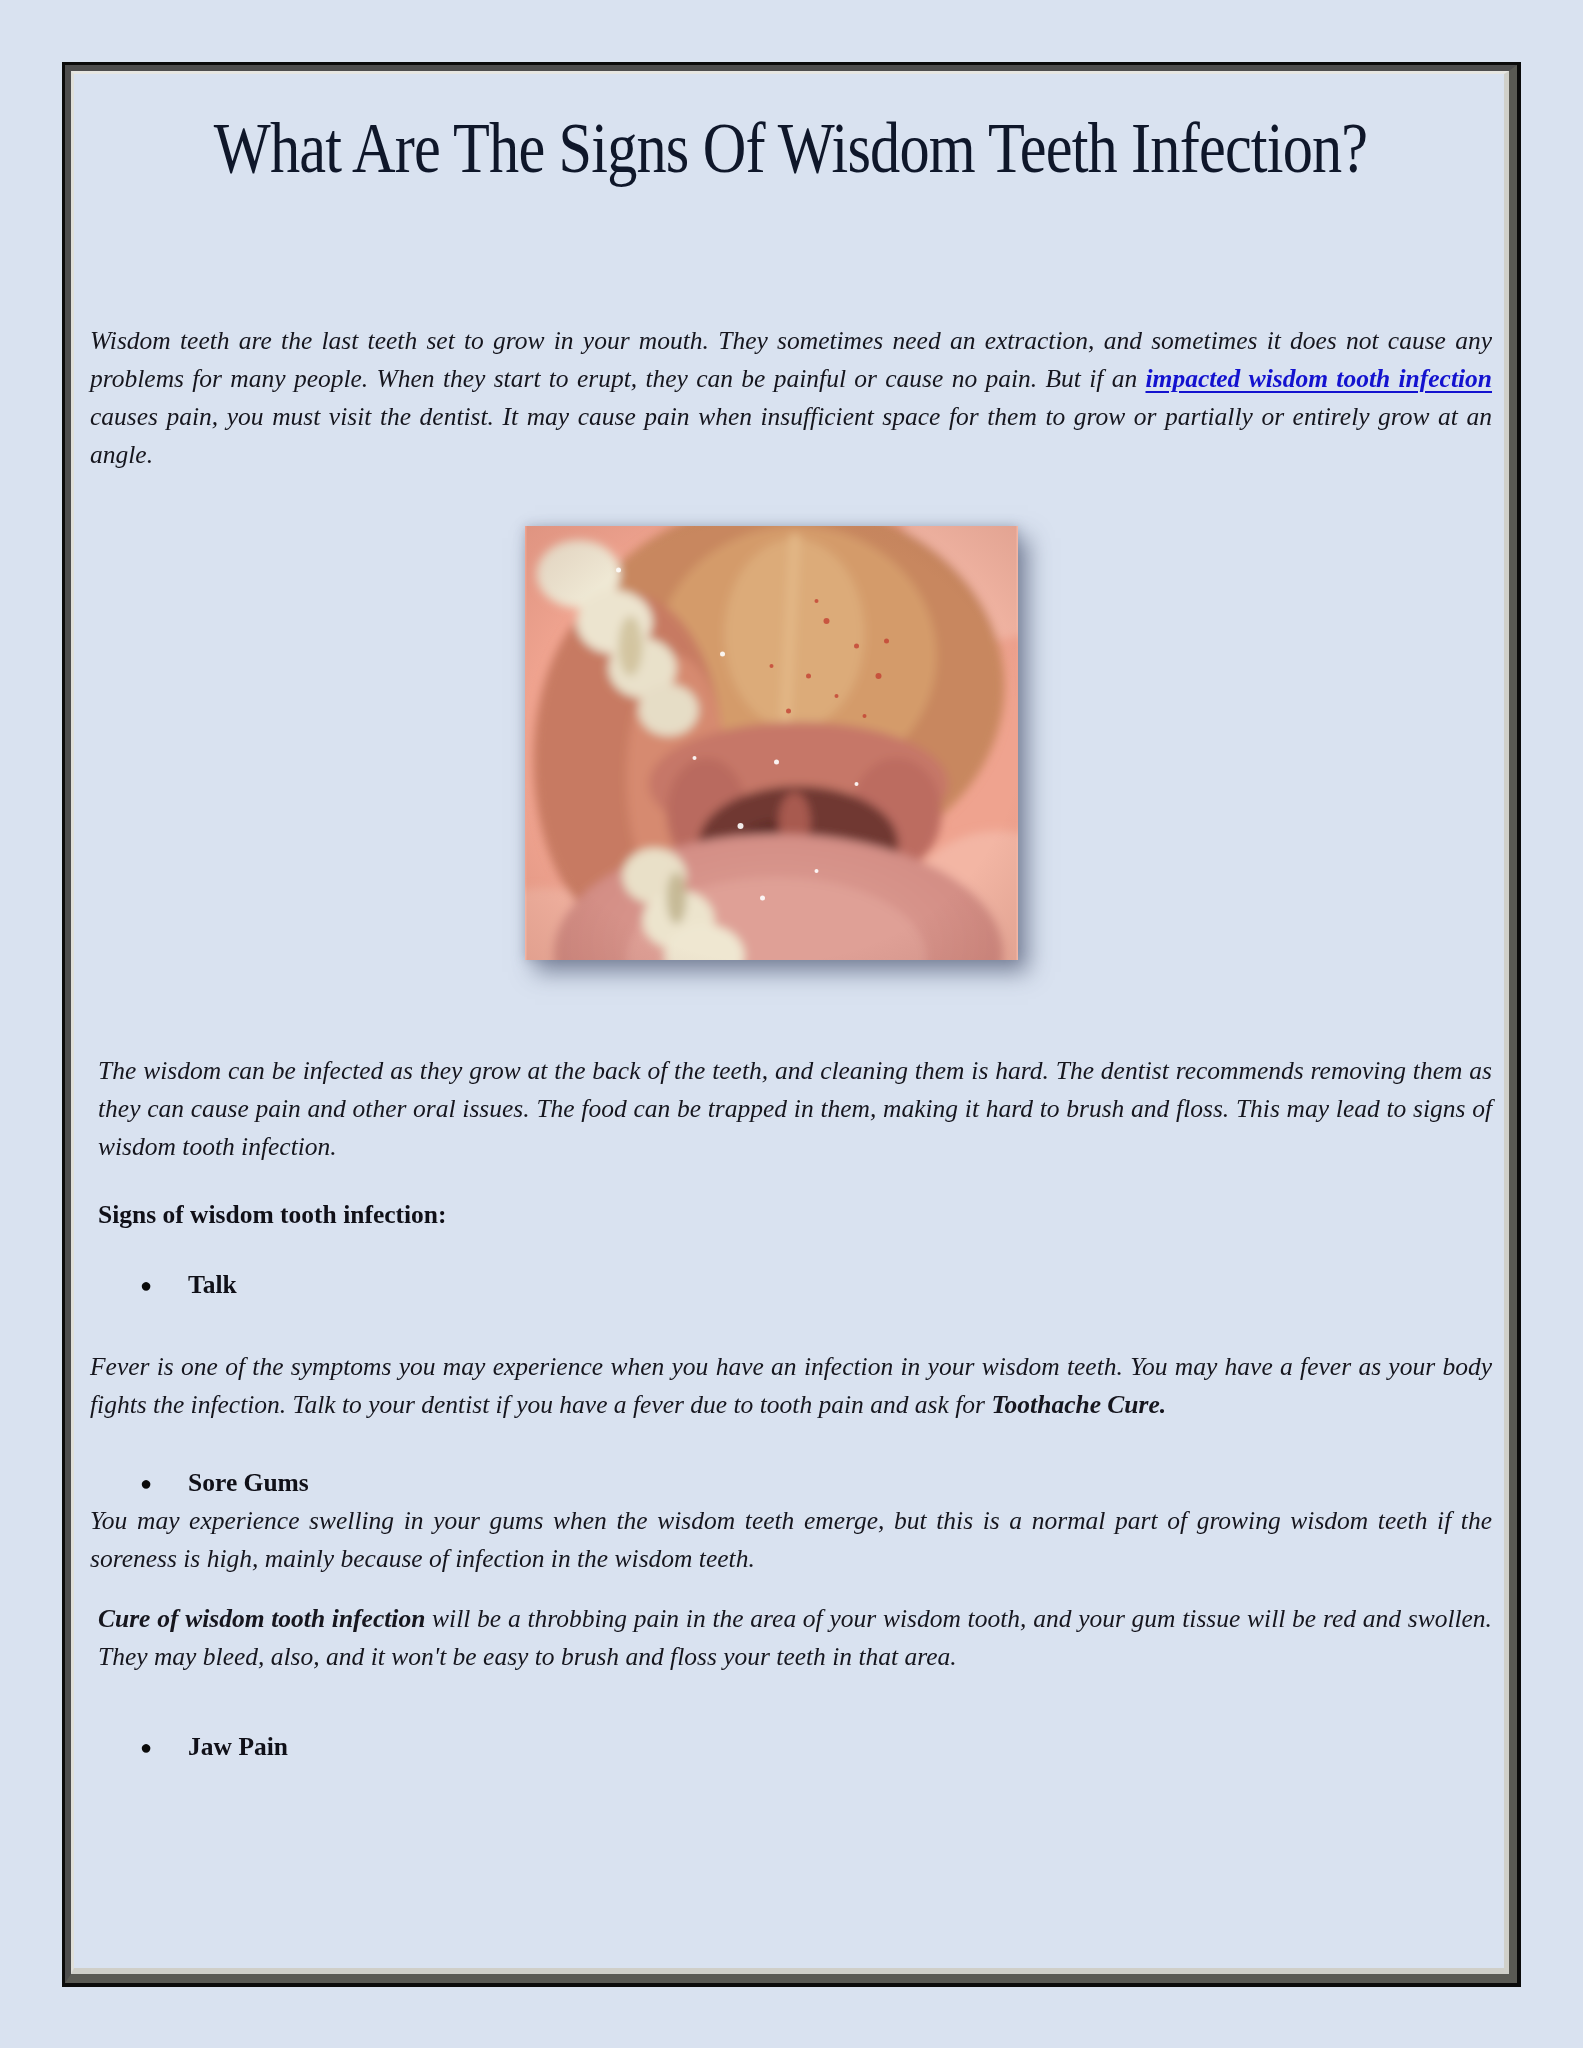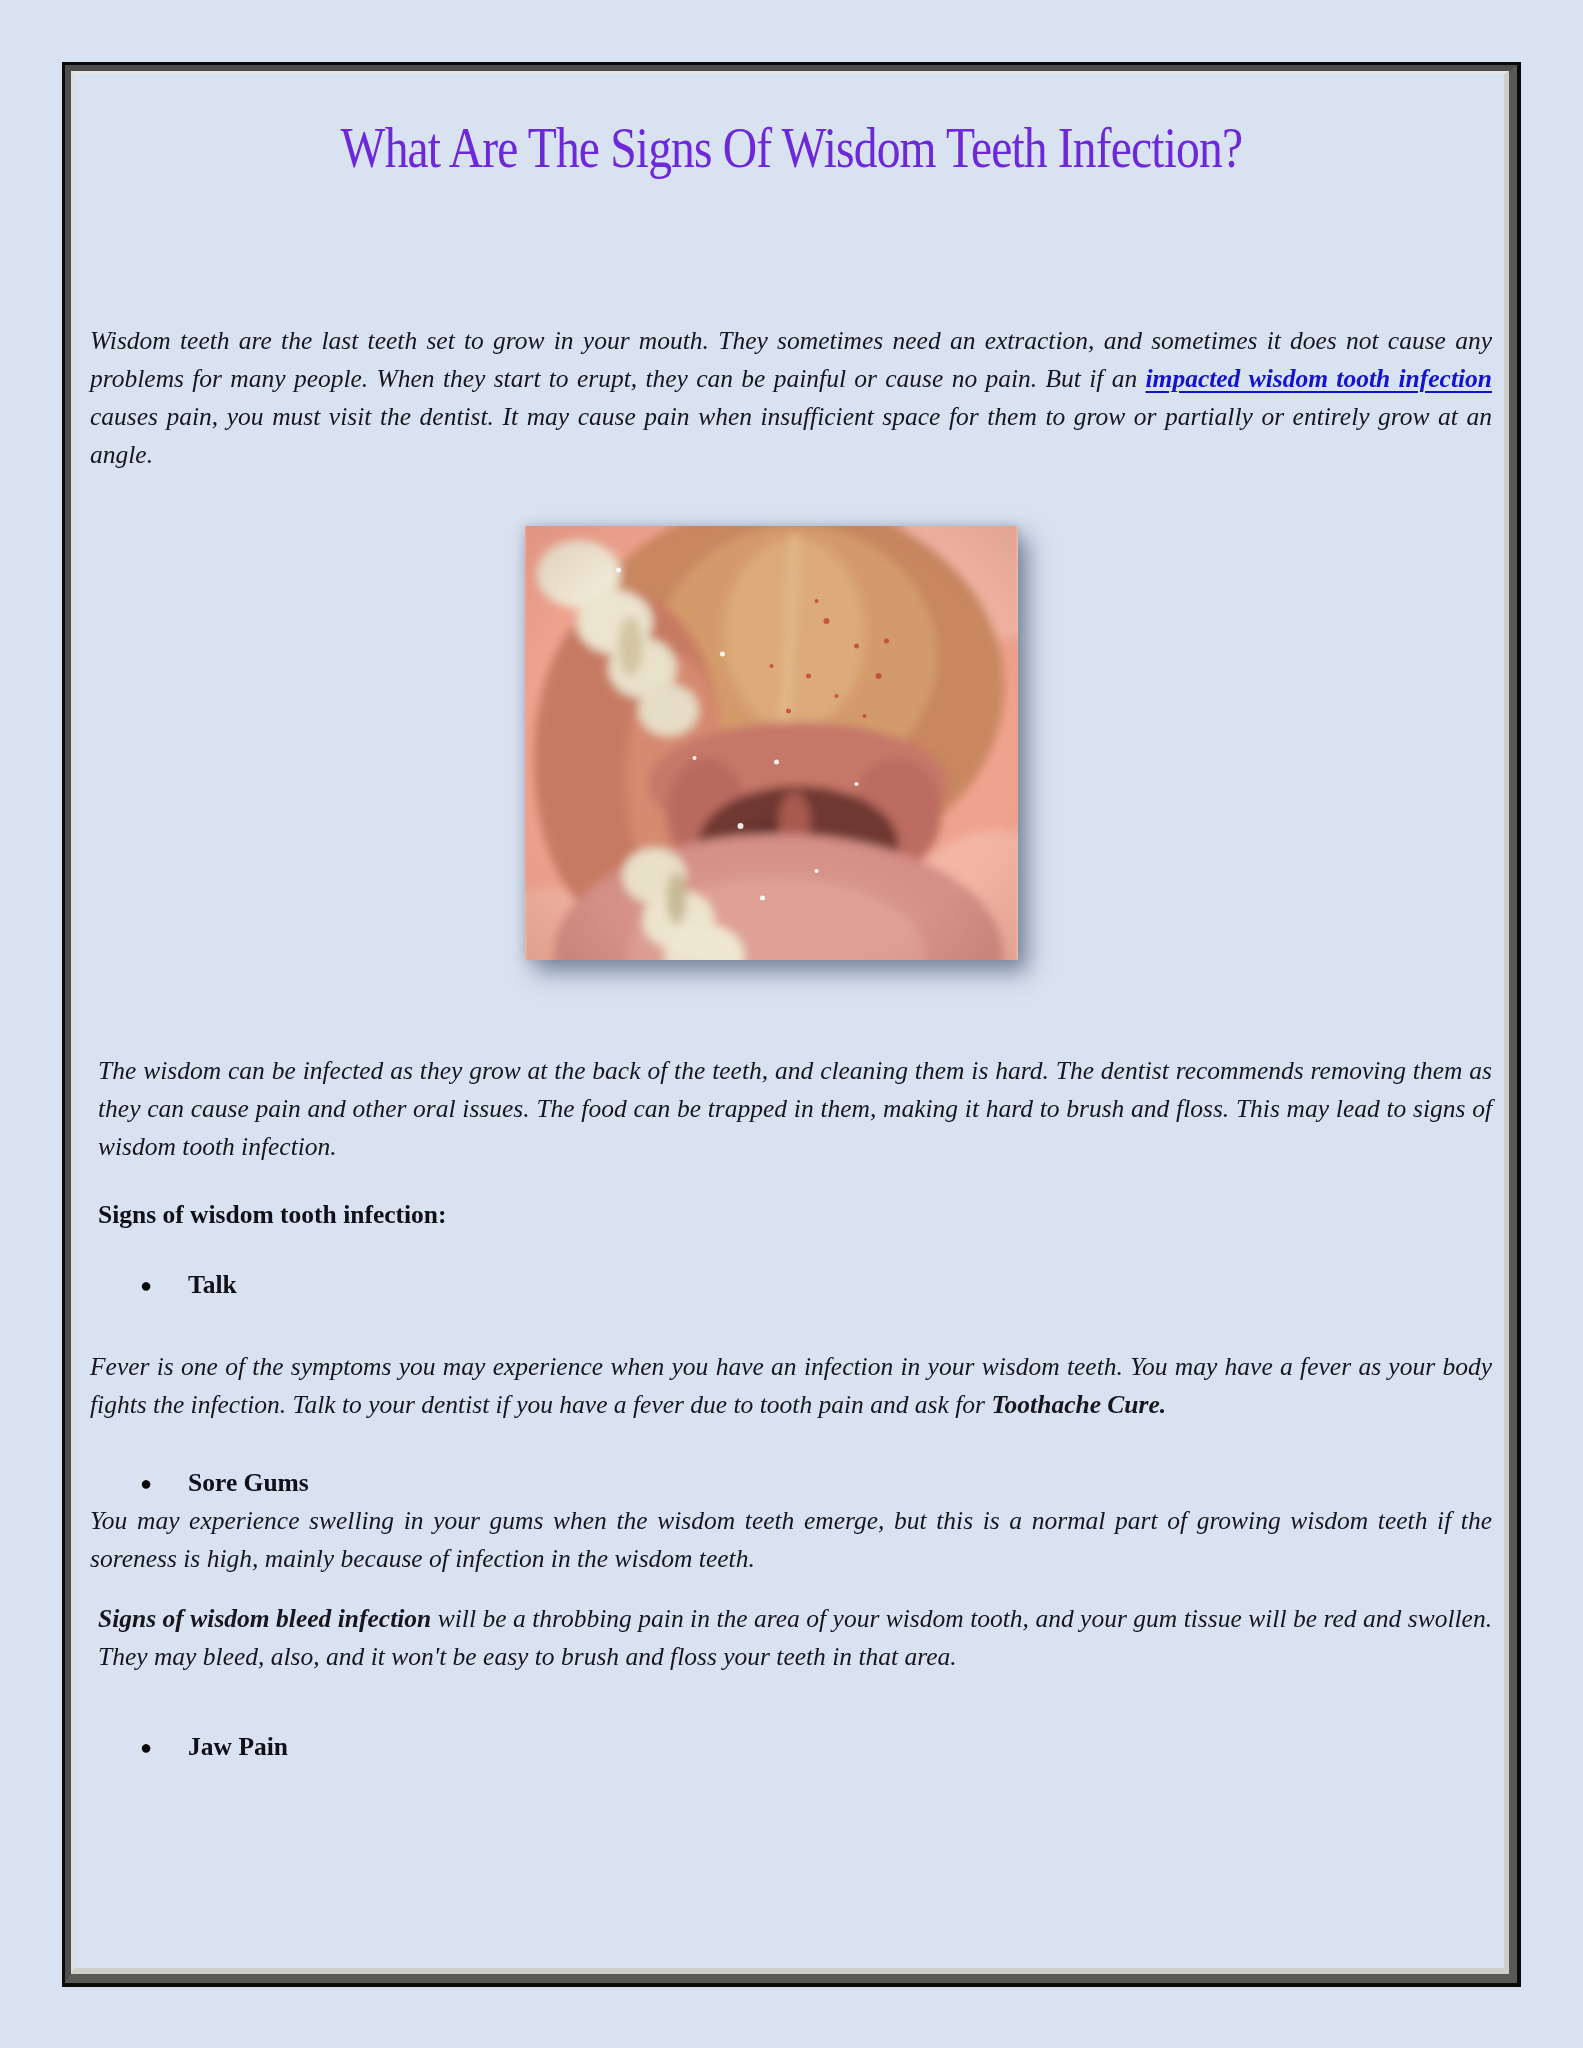--- a/index.html
+++ b/index.html
@@ -33,23 +33,23 @@
     position: relative;
   }
   .content {
     position: absolute; inset: 0;
     padding: 20px 12px 0 16px;
   }
   h1.title {
     margin: 14px 0 0 0;
     text-align: center;
     font-weight: 400;
-    font-size: 56px;
+    font-size: 71px;
     line-height: 80px;
-    color: #6d28d9;
+    color: #0f172a;
   }
   .title-inner {
     display: inline-block;
     transform: scaleX(0.85);
     transform-origin: 50% 50%;
     white-space: nowrap;
     letter-spacing: -1px;
   }
   .para {
     font-size: 25.5px;
@@ -200,21 +200,21 @@
           <span class="dot">●</span>
           <span class="bullet-label">Talk</span>
         </div>
         <p class="para justify m-fever-para"><span>Fever is one of the symptoms you may experience when you have an infection in your wisdom teeth. You may have a fever as your body fights the infection. Talk to your dentist if you have a fever due to tooth pain and ask for </span><strong>Toothache Cure.</strong></p>
 
         <div class="bullet-row m-sore-bullet">
           <span class="dot">●</span>
           <span class="bullet-label">Sore Gums</span>
         </div>
         <p class="para justify m-sore-para1">You may experience swelling in your gums when the wisdom teeth emerge, but this is a normal part of growing wisdom teeth if the soreness is high, mainly because of infection in the wisdom teeth.</p>
-        <p class="para justify indent m-sore-para2"><strong>Signs of wisdom bleed infection</strong><span> will be a throbbing pain in the area of your wisdom tooth, and your gum tissue will be red and swollen. They may bleed, also, and it won't be easy to brush and floss your teeth in that area.</span></p>
+        <p class="para justify indent m-sore-para2"><strong>Cure of wisdom tooth infection</strong><span> will be a throbbing pain in the area of your wisdom tooth, and your gum tissue will be red and swollen. They may bleed, also, and it won't be easy to brush and floss your teeth in that area.</span></p>
 
         <div class="bullet-row m-jaw-bullet">
           <span class="dot">●</span>
           <span class="bullet-label">Jaw Pain</span>
         </div>
 
       </div>
     </div>
   </div>
 </div>

